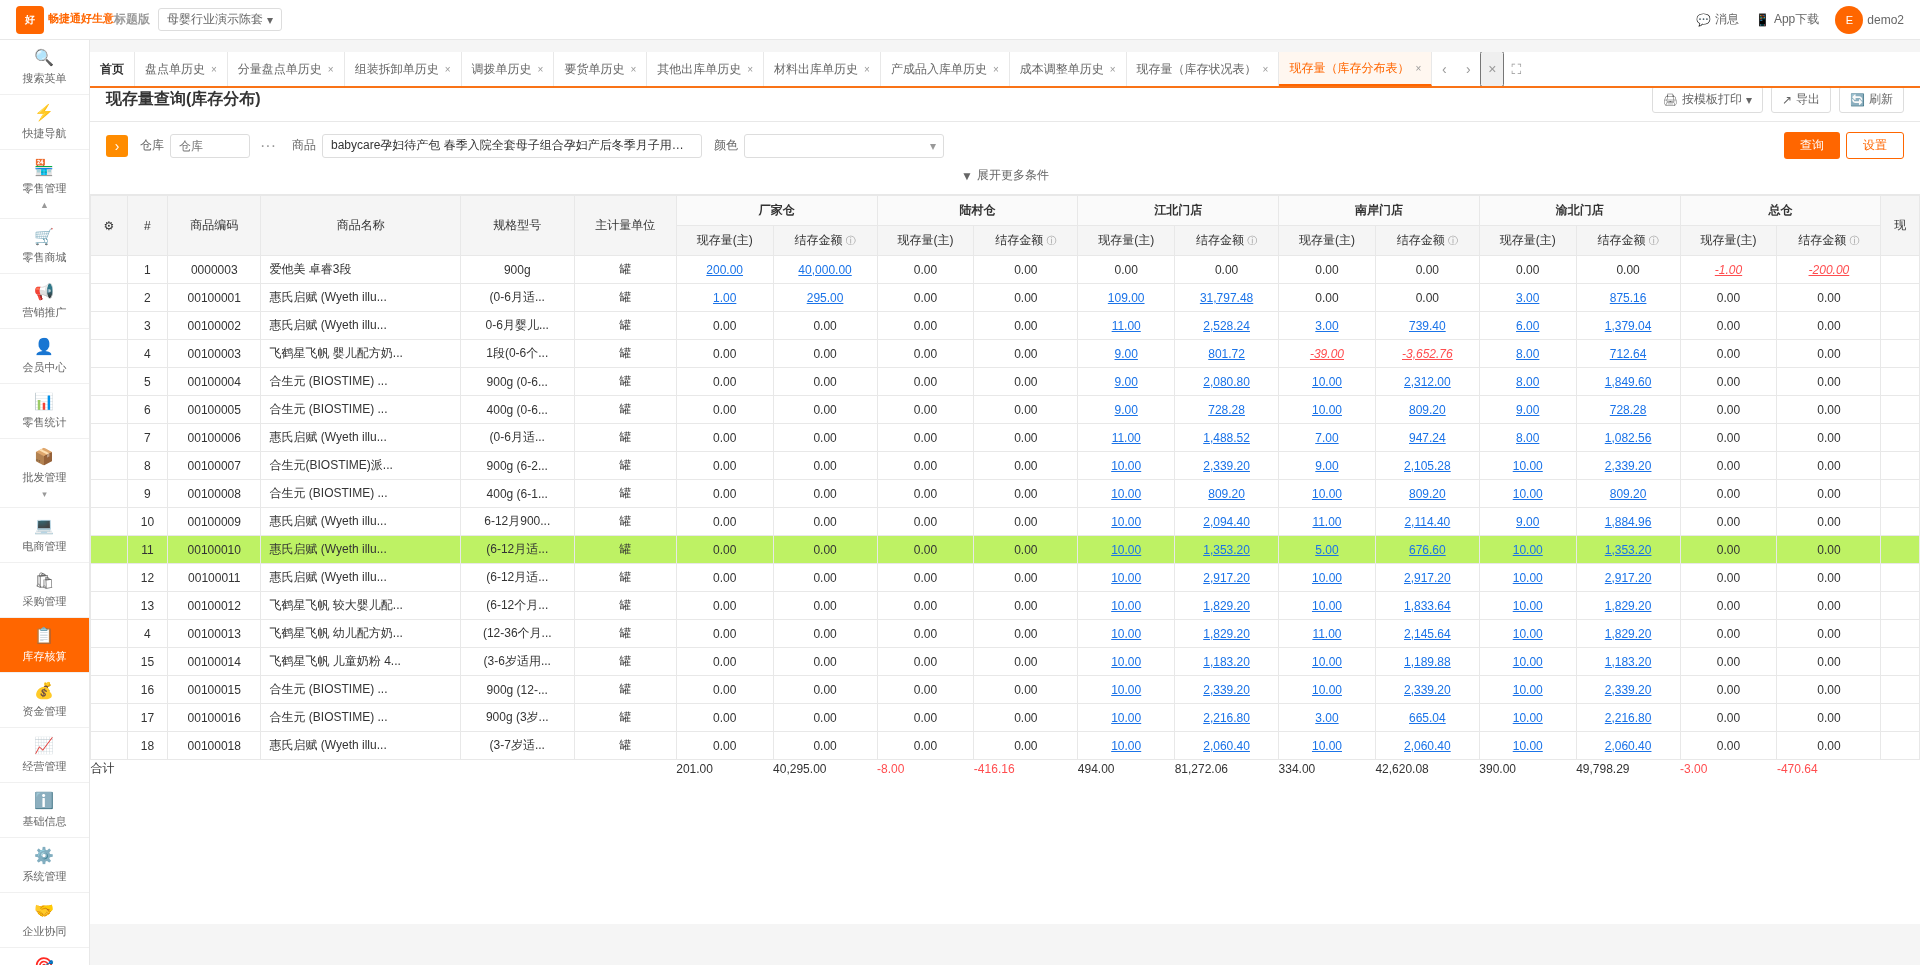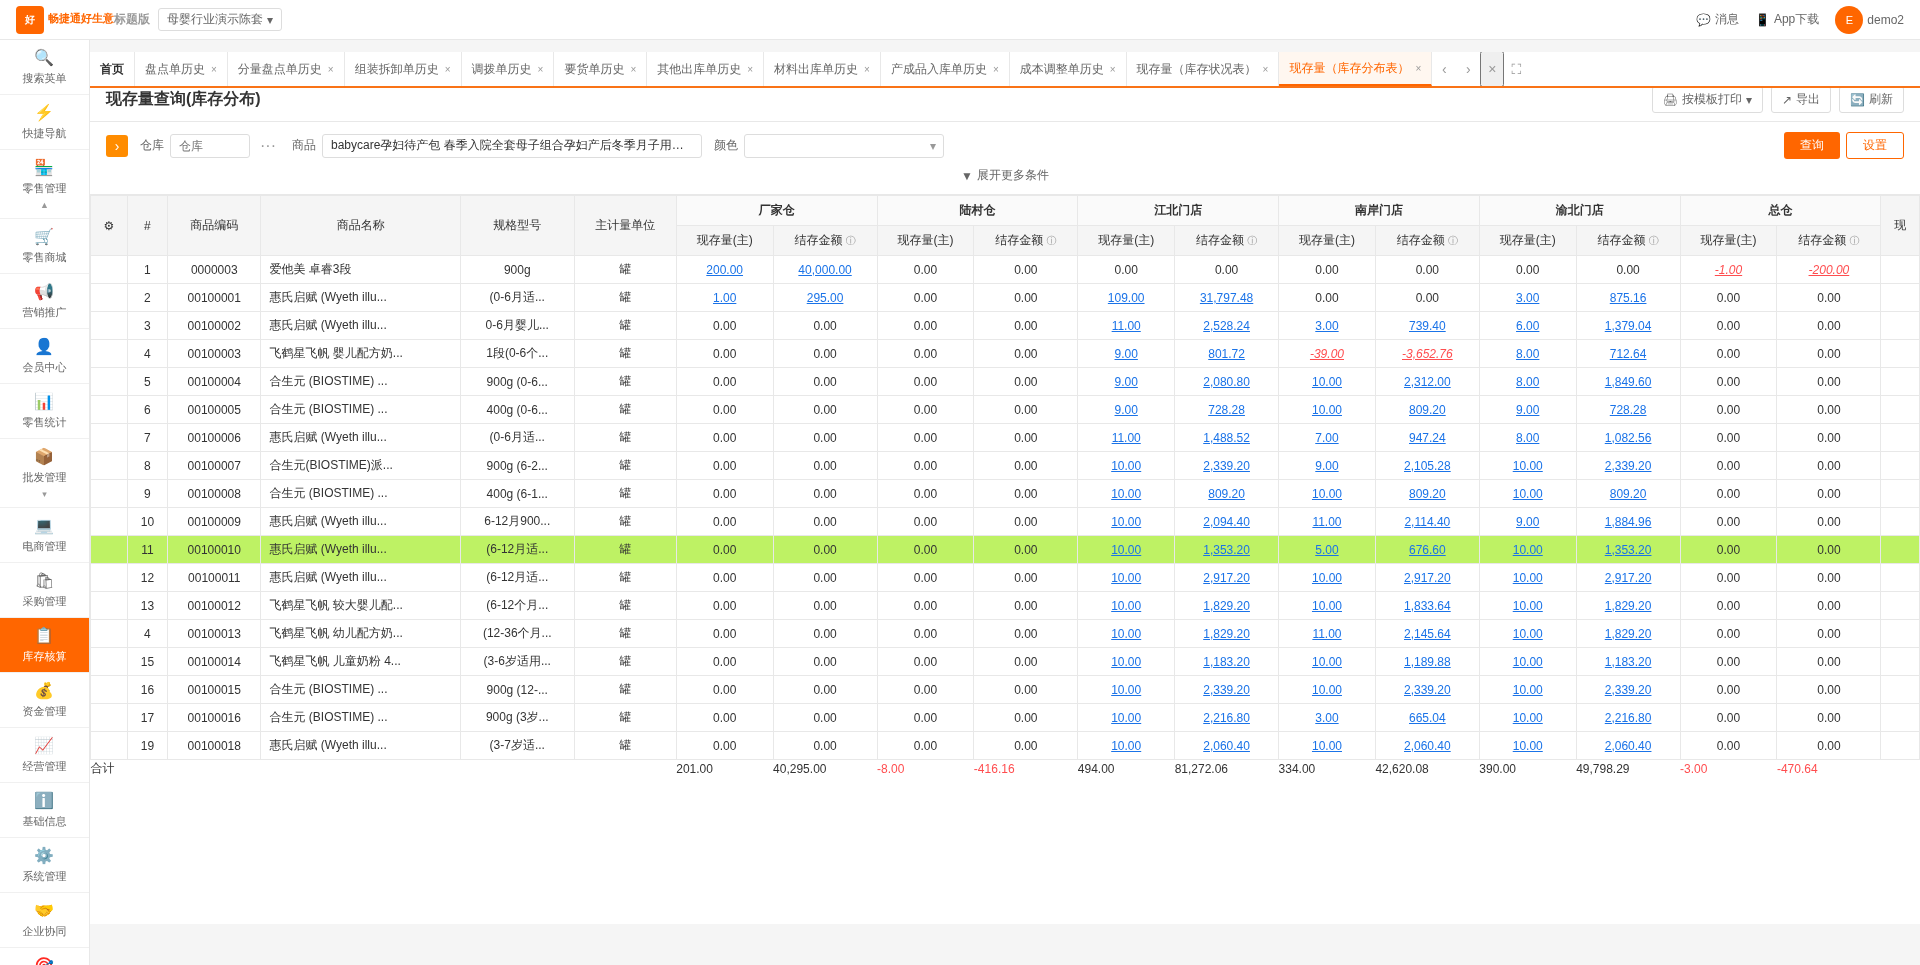--- a/index.html
+++ b/index.html
@@ -791,21 +791,21 @@
             <td class="td-num">3.00</td>
             <td class="td-num">665.04</td>
             <td class="td-num">10.00</td>
             <td class="td-num">2,216.80</td>
             <td>0.00</td>
             <td>0.00</td>
             <td></td>
           </tr>
           <tr>
             <td></td>
-            <td>19</td>
+            <td>18</td>
             <td>00100018</td>
             <td class="td-left">惠氏启赋 (Wyeth illu...</td>
             <td>(3-7岁适...</td>
             <td>罐</td>
             <td>0.00</td>
             <td>0.00</td>
             <td>0.00</td>
             <td>0.00</td>
             <td class="td-num">10.00</td>
             <td class="td-num">2,060.40</td>

